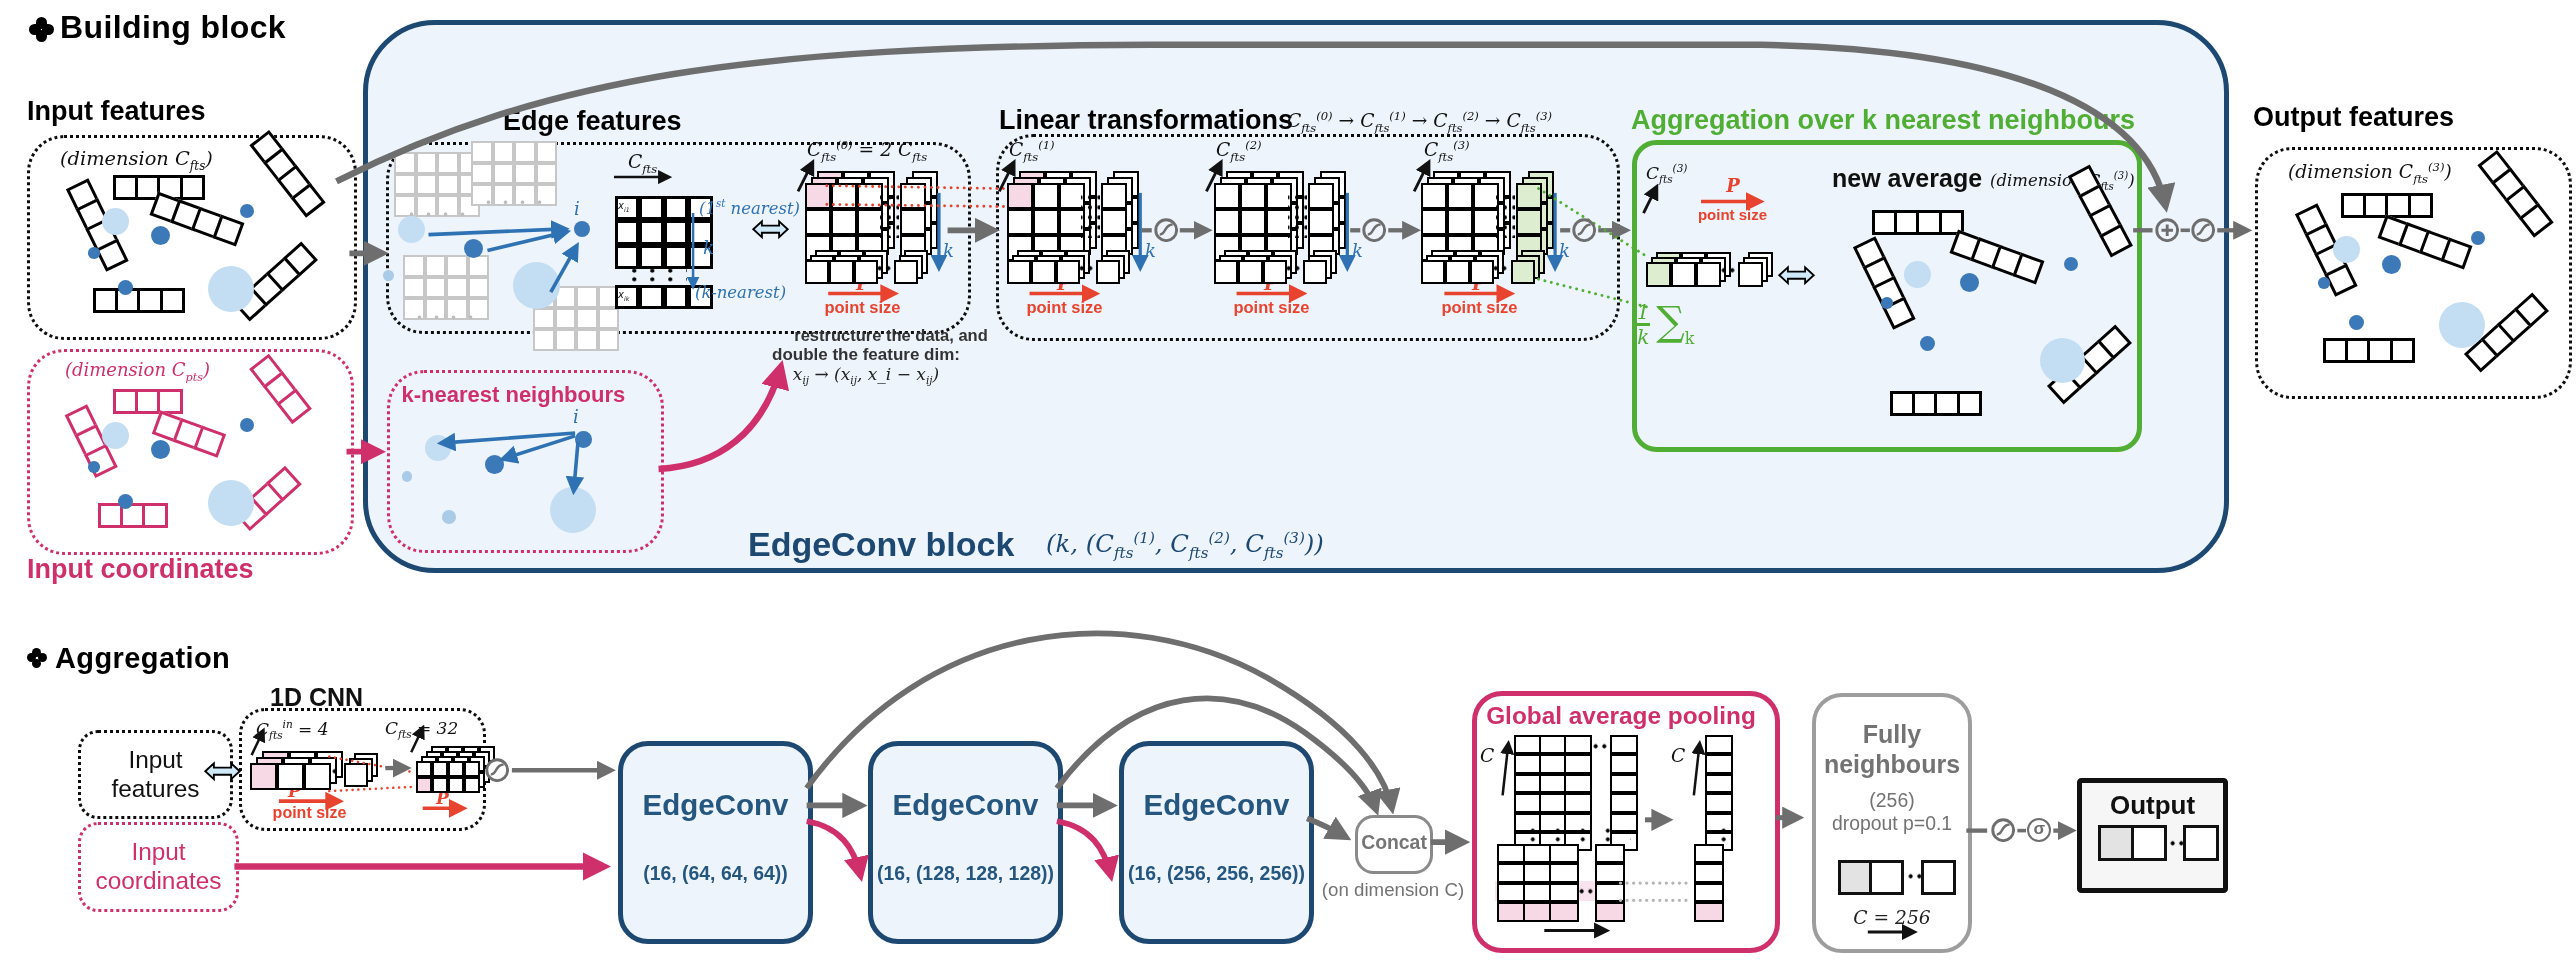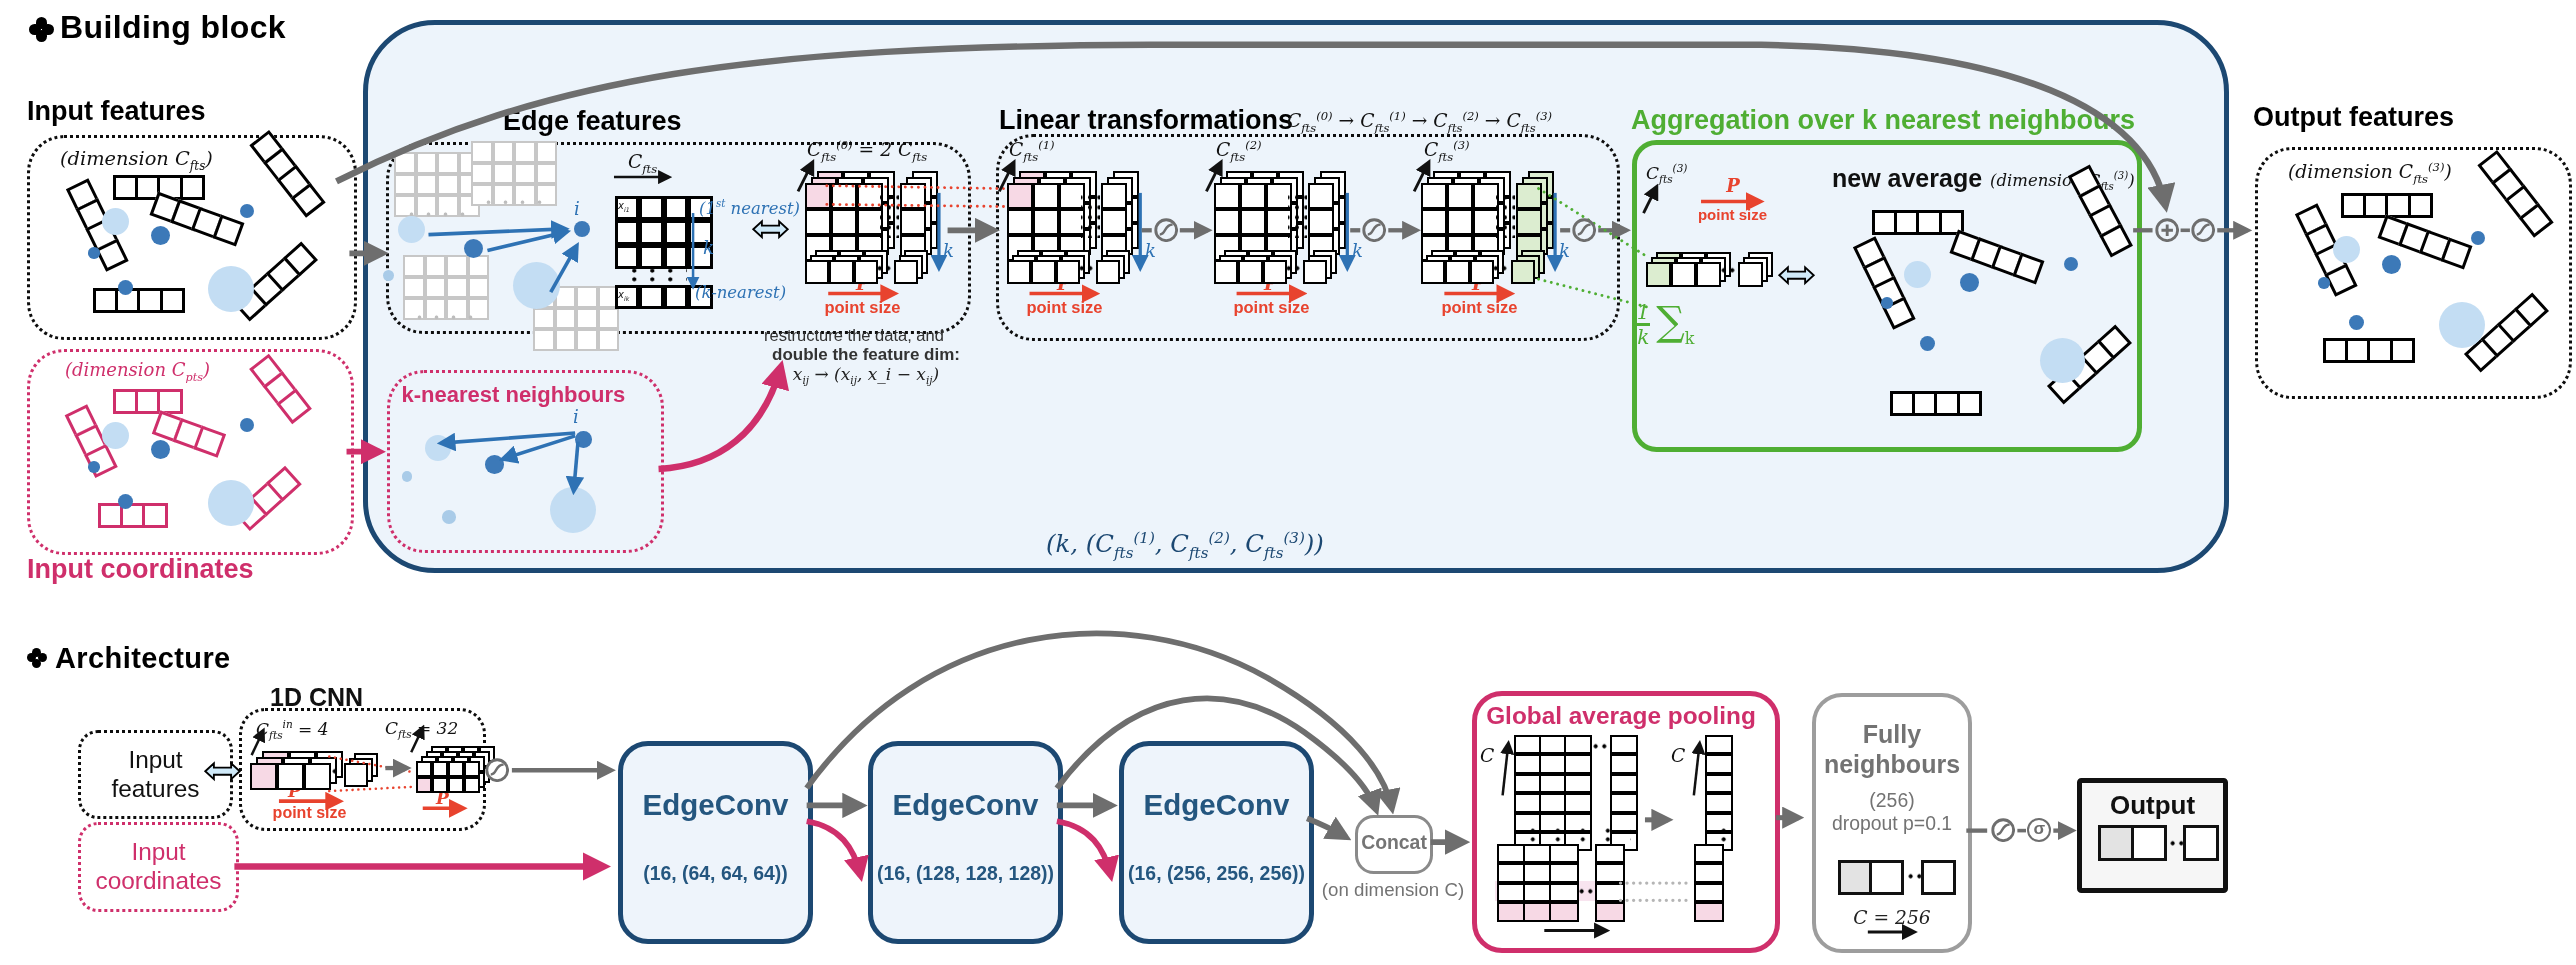--- a/index.html
+++ b/index.html
@@ -263,21 +263,21 @@
     <div class="abs pinkc" style="left:11.5px;top:8.6px;font-size:22px;font-weight:bold;">k-nearest neighbours</div>
     <div class="d dl" style="left:35px;top:62px;width:26px;height:26px;"></div>
     <div class="d db" style="left:95px;top:82px;width:18.7px;height:18.7px;"></div>
     <div class="d dp" style="left:11.5px;top:98px;width:10.8px;height:10.8px;"></div>
     <div class="d dp" style="left:52px;top:137px;width:13.7px;height:13.7px;"></div>
     <div class="d dl" style="left:160px;top:114px;width:46px;height:46px;"></div>
     <div class="d db" style="left:185px;top:58px;width:16.5px;height:16.5px;"></div>
     <div class="abs math blue" style="left:183px;top:33px;font-size:18px;">i</div>
   </div>
 
-  <div class="abs z10" style="left:757px;top:326px;width:194px;text-align:center;font-size:16.5px;color:#333;font-weight:400;">restructure the data, and</div>
+  <div class="abs z10" style="left:794px;top:326px;width:194px;text-align:center;font-size:16.5px;color:#333;font-weight:700;">restructure the data, and</div>
   <div class="abs z10" style="left:769px;top:345px;width:194px;text-align:center;font-size:17px;color:#333;font-weight:600;">double the feature dim:</div>
   <div class="abs math z10" style="left:769px;top:364px;width:194px;text-align:center;font-size:17px;color:#222;">x<sub>ij</sub> → (x<sub>ij</sub>, x_i − x<sub>ij</sub>)</div>
 
   <div class="abs math z10" style="left:807px;top:138px;font-size:18.7px;">C<sub>fts</sub><sup>(0)</sup> = 2 C<sub>fts</sub></div>
   <div class="abs math red z10" style="left:827px;top:272px;width:72px;text-align:center;font-size:18.7px;font-weight:bold;">P</div>
   <div class="abs red z10" style="left:812px;top:298px;width:101px;text-align:center;font-size:16.5px;font-weight:600;">point size</div>
   <div class="abs math blue z10" style="left:943px;top:240px;font-size:18px;">k</div>
 
   <div class="abs title" style="left:999px;top:105px;">Linear transformations</div>
   <div class="abs math" style="left:1287px;top:109px;font-size:18.7px;">C<sub>fts</sub><sup>(0)</sup> → C<sub>fts</sub><sup>(1)</sup> → C<sub>fts</sub><sup>(2)</sup> → C<sub>fts</sub><sup>(3)</sup></div>
@@ -412,20 +412,21 @@
         <div class="scell"></div>
       </div>
     <div class="d dl" style="left:75px;top:86px;width:27px;height:27px;"></div>
     <div class="d db" style="left:124px;top:105px;width:19.4px;height:19.4px;"></div>
     <div class="d db" style="left:60px;top:127px;width:11.5px;height:11.5px;"></div>
     <div class="d db" style="left:91px;top:165px;width:15px;height:15px;"></div>
     <div class="d dl" style="left:181px;top:152px;width:46px;height:46px;"></div>
     <div class="d db" style="left:213px;top:81px;width:14.4px;height:14.4px;"></div>
   </div>
 
+  <div class="abs" style="left:748px;top:525px;font-size:34px;font-weight:bold;color:#1c4872;">EdgeConv block</div>
   <div class="abs math" style="left:1046px;top:529px;font-size:24.4px;color:#1c4872;">(k, (C<sub>fts</sub><sup>(1)</sup>, C<sub>fts</sub><sup>(2)</sup>, C<sub>fts</sub><sup>(3)</sup>))</div>
 
   <div class="equiv z30" style="left:751px;top:217px;">
     <svg width="39" height="24.4" viewBox="0 0 54 34">
         <path d="M3 17 L15 6 L15 12 L39 12 L39 6 L51 17 L39 28 L39 22 L15 22 L15 28 Z" fill="#cfe9f8" stroke="#000" stroke-width="2.6"></path>
       </svg>
   </div>
   <div class="equiv z30" style="left:1777px;top:263px;">
     <svg width="39" height="24.4" viewBox="0 0 54 34">
         <path d="M3 17 L15 6 L15 12 L39 12 L39 6 L51 17 L39 28 L39 22 L15 22 L15 28 Z" fill="#cfe9f8" stroke="#000" stroke-width="2.6"></path>
@@ -444,21 +445,21 @@
         <circle cx="17" cy="17" r="14.5" fill="#edf4fb" stroke="#6e6e6e" stroke-width="4"></circle>
         <path d="M8 23 C17 23 14 9 26 9" stroke="#6e6e6e" stroke-width="3.6" fill="none"></path>
       </svg></div>
 
   <div class="clover abs" style="left:27px;top:648px;width:20px;height:20px;">
       <i style="left:5px;top:0;width:9.3px;height:9.3px;"></i>
       <i style="left:0;top:5px;width:9.3px;height:9.3px;"></i>
       <i style="left:10.8px;top:5px;width:9.3px;height:9.3px;"></i>
       <i style="left:5px;top:10.8px;width:9.3px;height:9.3px;"></i>
     </div>
-  <div class="abs hdr" style="left:55px;top:642px;font-size:29px;">Architecture</div>
+  <div class="abs hdr" style="left:55px;top:642px;font-size:29px;">Aggregation</div>
 
   <div class="abs" style="left:270px;top:683px;font-size:25px;font-weight:600;">1D CNN</div>
   <div class="abs dotbox" style="left:239px;top:708px;width:241px;height:117px;border-radius:26px;"></div>
   <div class="abs math z10" style="left:256px;top:718px;font-size:17px;">C<sub>fts</sub><sup>in</sup> = 4</div>
   <div class="abs math z10" style="left:385px;top:718px;font-size:17px;">C<sub>fts</sub> = 32</div>
   <div class="abs math red z10" style="left:288px;top:781px;font-size:17px;font-weight:bold;">P</div>
   <div class="abs red z10" style="left:259px;top:804px;width:101px;text-align:center;font-size:16px;font-weight:600;">point size</div>
   <div class="abs math red z10" style="left:436px;top:788px;font-size:17px;font-weight:bold;">P</div>
 
   <div class="abs dotbox" style="left:78px;top:730px;width:149px;height:83px;border-radius:20px;">

